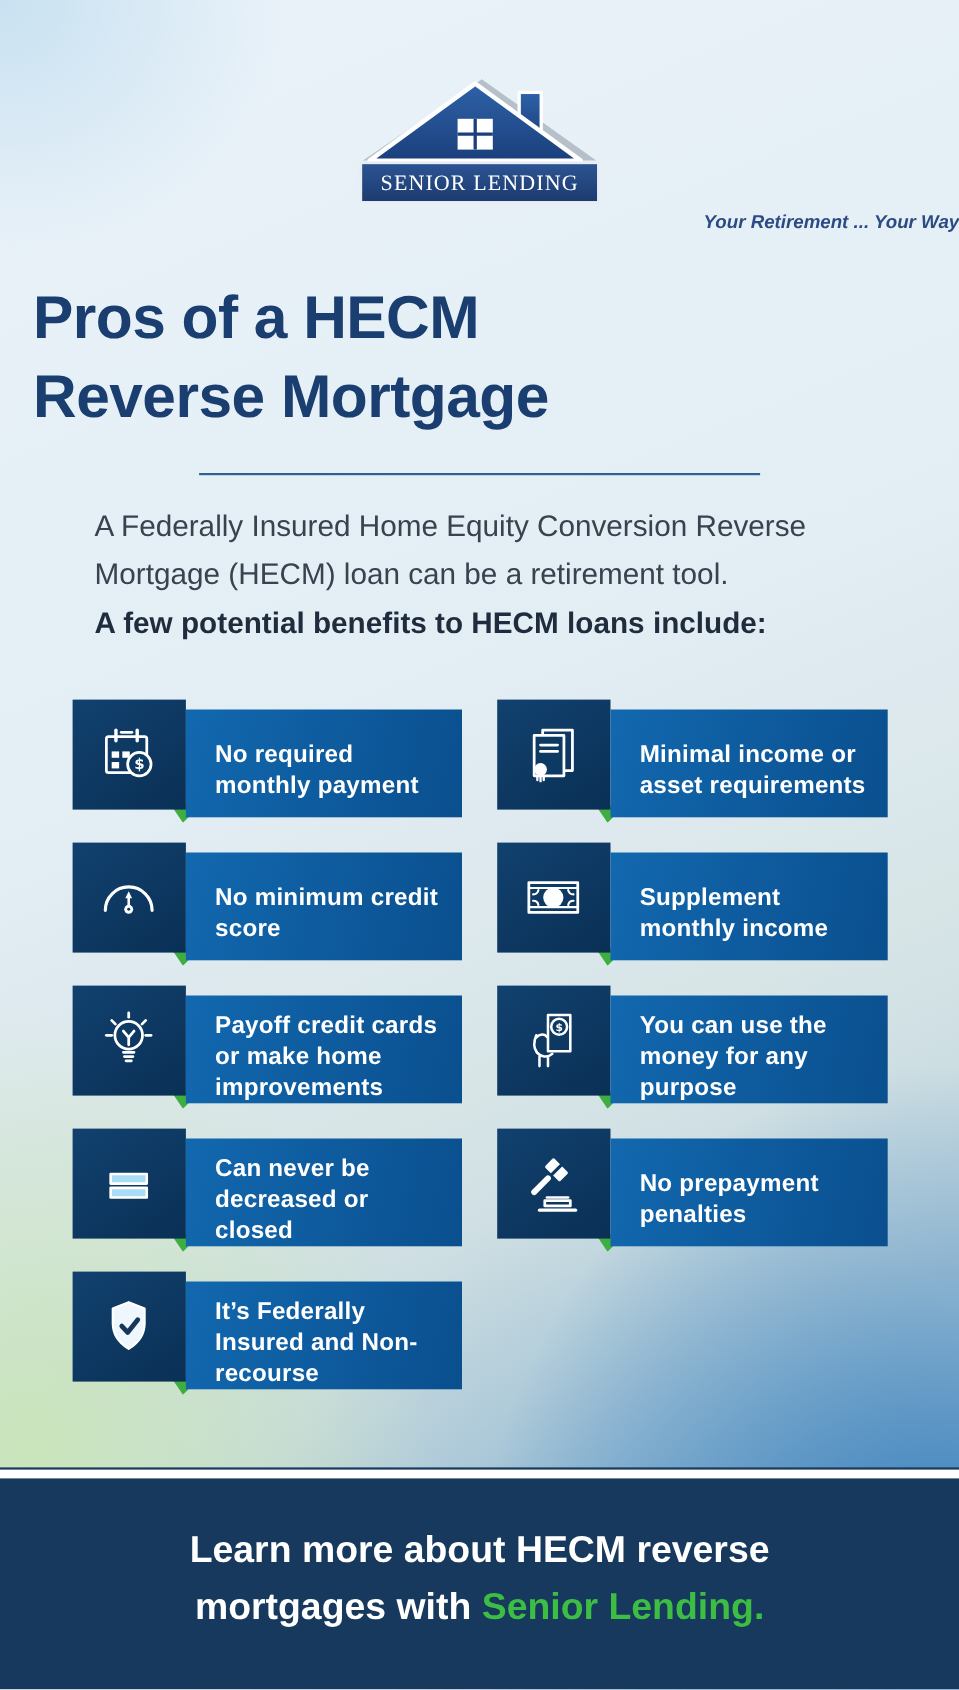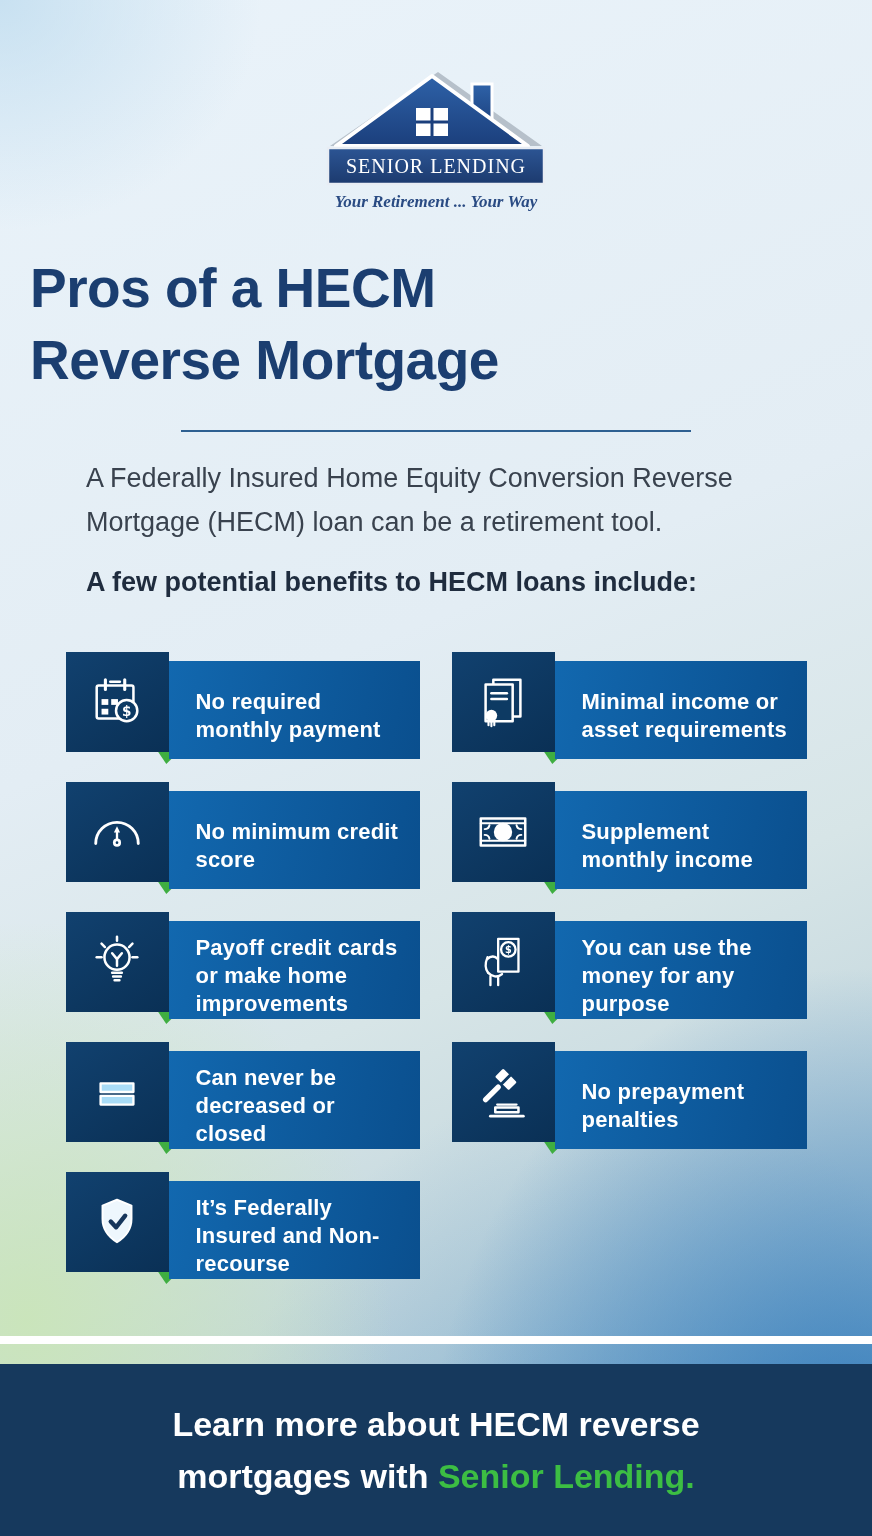--- a/index.html
+++ b/index.html
@@ -13,34 +13,34 @@
       radial-gradient(42% 26% at 3% 86%, rgba(202,229,185,0.95) 0%, rgba(202,229,185,0) 100%),
       radial-gradient(50% 34% at 99% 97%, rgba(38,115,184,0.95) 0%, rgba(38,115,184,0) 100%),
       radial-gradient(45% 30% at 70% 100%, rgba(90,150,198,0.55) 0%, rgba(90,150,198,0) 100%),
       linear-gradient(158deg, #eaf3fa 0%, #e3edf4 42%, #d7e5e7 62%, #c2d6dd 78%, #9fc3d6 100%);
   }
 
   
   .logo-wrap { padding-top:68px; text-align:center; }
   .logo-wrap svg { display:block; margin:0 auto; }
   .tagline {
-    margin-top:6px; font-family:Liberation Serif, serif;
-    font-style:italic; font-weight:bold; font-size:17px; color:#2a4b83;
+    margin-top:6px; font-family:Liberation Sans, sans-serif;
+    font-style:italic; font-weight:bold; font-size:17px; color:#2a4b83;text-align:right;
   }
 
   
   .title {
     margin-top:40px; text-align:left; color:#1b3e70;
     font-size:55px; font-weight:bold; line-height:72px; letter-spacing:-0.5px;margin-left:30px;
   }
   .divider { width:510px; height:2px; background:#2e6091; margin:34px auto 0; }
 
   .intro { margin:24px auto 0; max-width:700px; }
   .intro .line { font-size:27px; line-height:44px; color:#39424e; }
-  .intro .emphasis { margin-top:16px; font-size:27px; line-height:44px; font-weight:bold; color:#1f2c3e; }
+  .intro .emphasis { margin-top:0; font-size:27px; line-height:44px; font-weight:bold; color:#1f2c3e; }
 
   
   .grid {
     margin:48px auto 0; width:741px;
     display:grid; grid-template-columns:354px 355px; column-gap:32px; row-gap:23px;
   }
   .card { position:relative; height:107px; }
   .icon-box {
     position:absolute; left:0; top:0; width:103px; height:100px; z-index:2;
     background:linear-gradient(145deg,#11416f 0%, #0a3055 100%);
@@ -53,21 +53,21 @@
   .text-box {
     position:absolute; left:103px; top:9px; right:0; bottom:0; z-index:3;
     background:linear-gradient(102deg,#1268af 0%, #0a4f8e 100%);
     display:flex; align-items:center; padding:20px 8px 8px 27px;
   }
   .card-label { color:#ffffff; font-size:22px; line-height:28px; font-weight:bold; letter-spacing:0.2px; }
 
   
   .white-line { position:absolute; left:0; bottom:192px; width:100%; height:8px; background:#ffffff; z-index:5; }
   .footer {
-    position:absolute; left:0; bottom:0; width:100%; height:172px; background:#16395d;
+    position:absolute; left:0; bottom:0; width:100%; height:202px; background:#16395d;
     display:flex; align-items:center; justify-content:center; z-index:4;
   }
   .footer p { max-width:620px; text-align:center; color:#ffffff; font-size:34px; font-weight:bold; line-height:52px; }
   .footer .brand { color:#3cbe43; }
 
   .icon svg { display:block; }
 </style>
 </head>
 <body>
 

